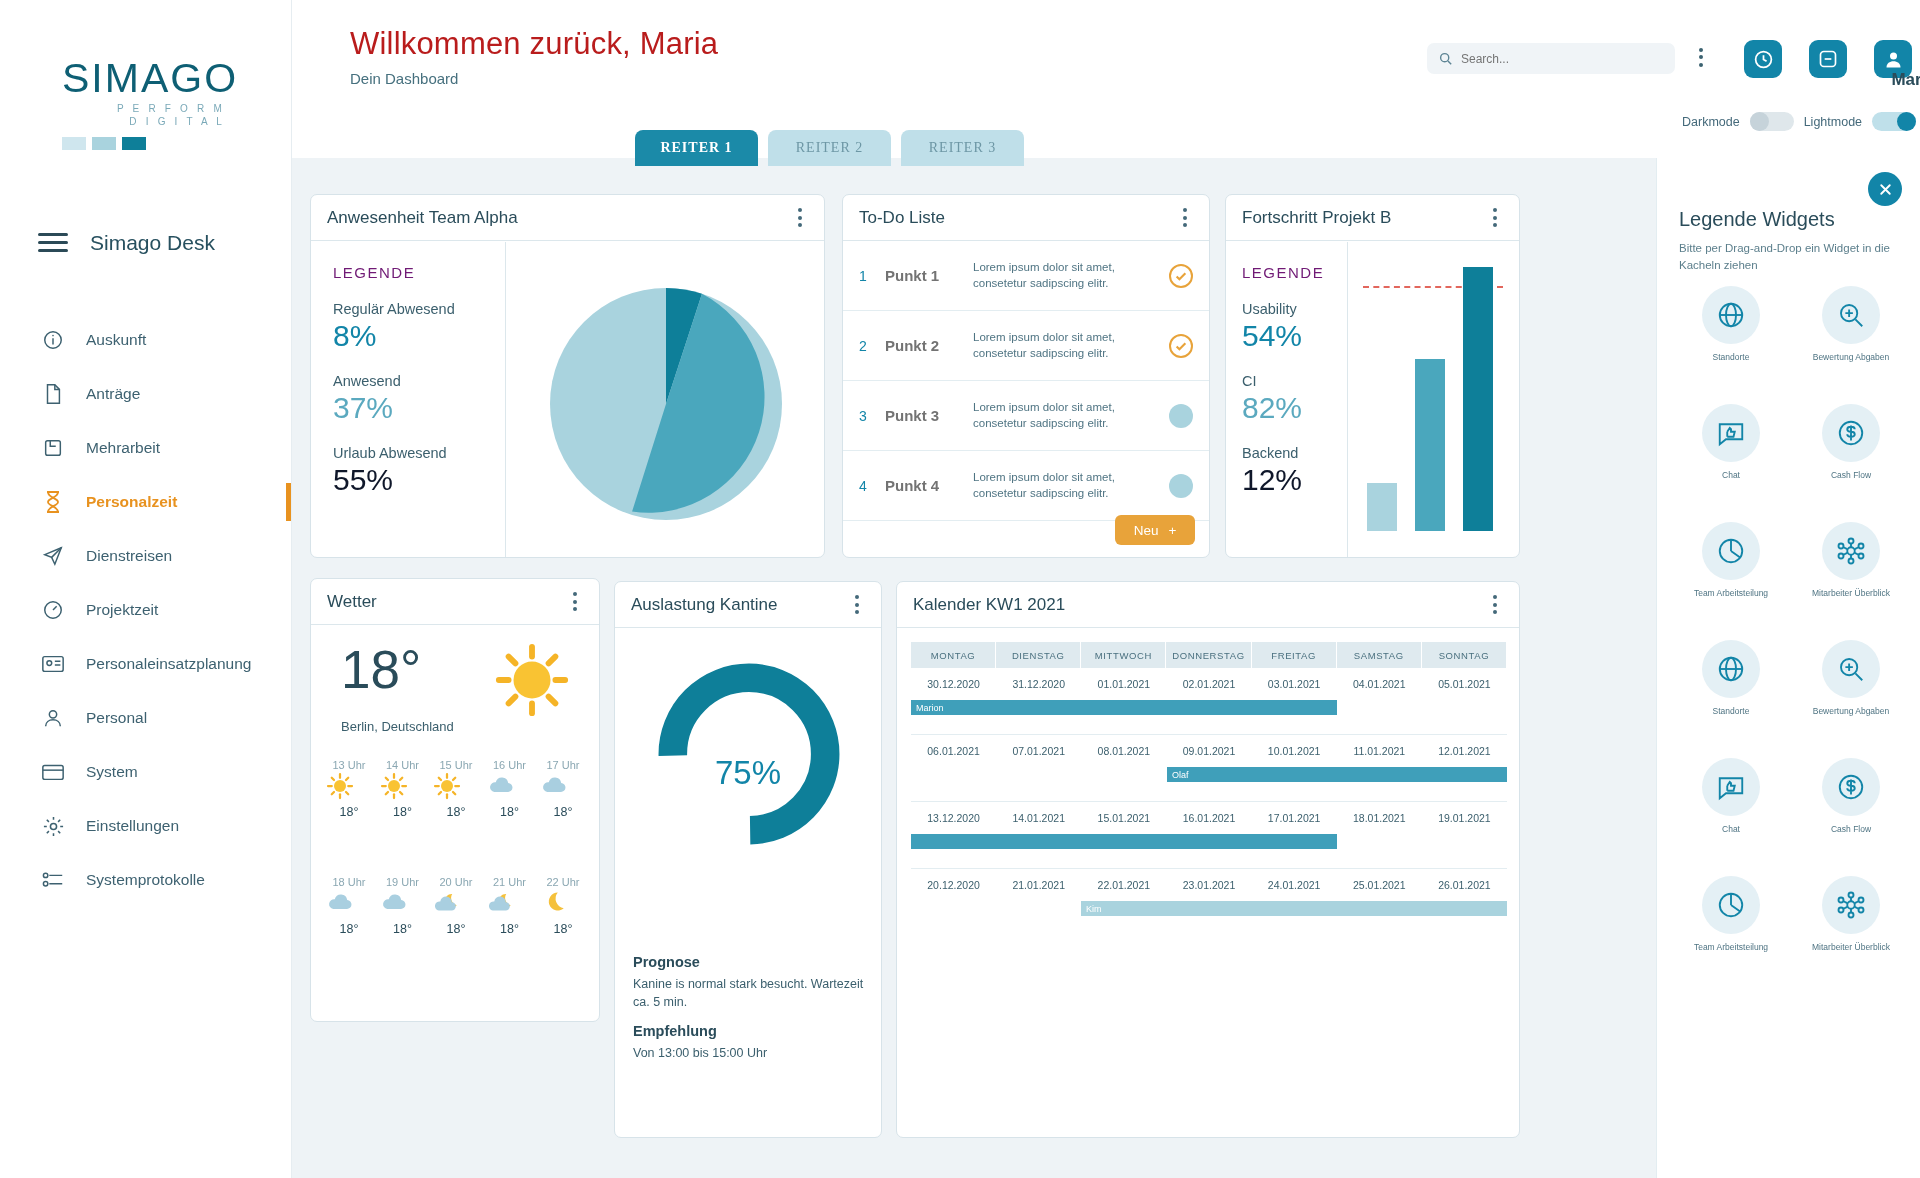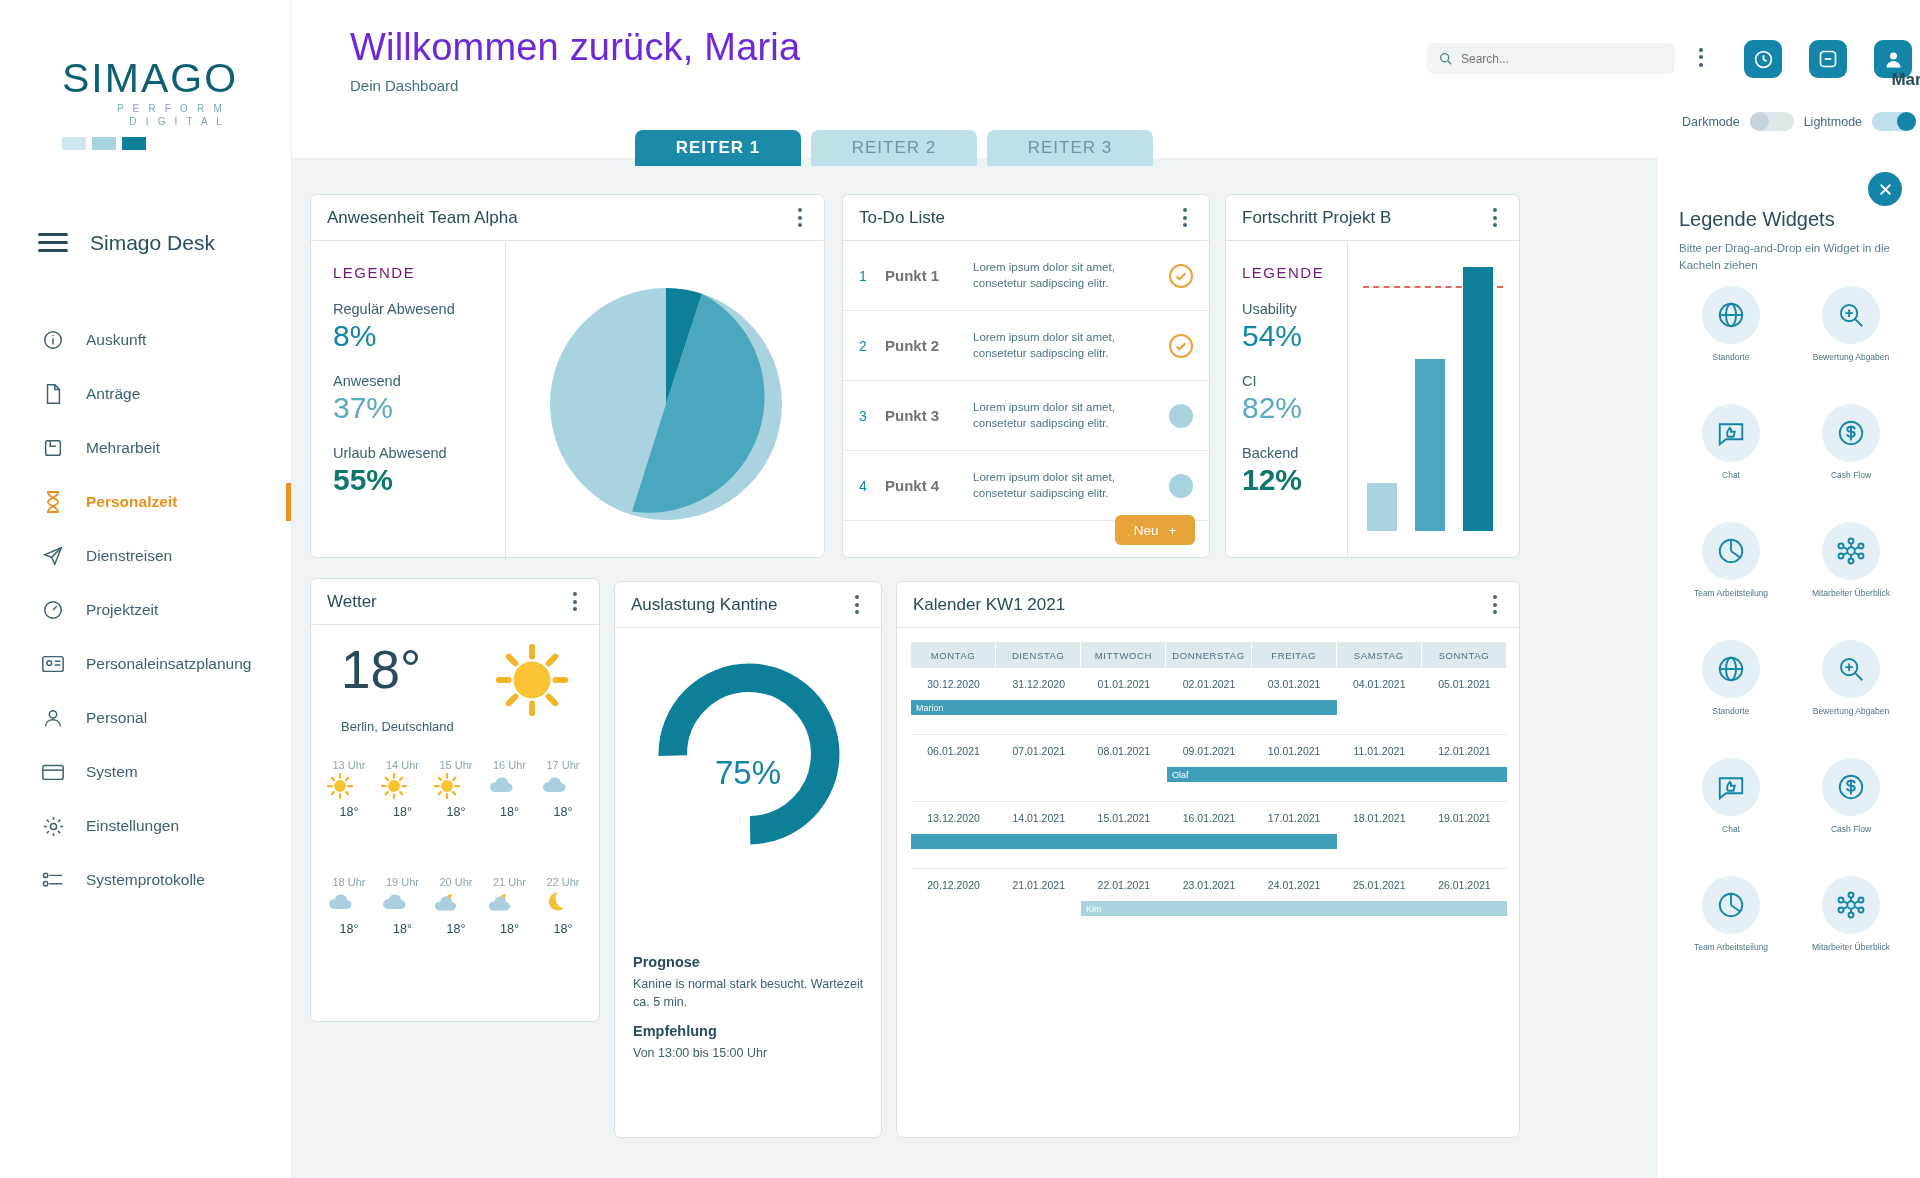--- a/index.html
+++ b/index.html
@@ -56,21 +56,21 @@
     position: absolute; right: 0; top: 8px; width: 5px; height: 38px;
     background: #e8921f;
   }
   svg { display: block; }
 
   
   .main { flex: 1; position: relative; background: #ffffff; }
 
   .topbar { position: relative; height: 150px; }
   .welcome { position: absolute; left: 58px; top: 26px; }
-  .welcome h1 { font-size: 38px; font-weight: 400; color: #6d28d9; letter-spacing: .2px; }
+  .welcome h1 { font-size: 31px; font-weight: 400; color: #b91c1c; letter-spacing: .2px; }
   .welcome p { font-size: 15px; color: #46707e; margin-top: 8px; }
 
   .searchbox {
     position: absolute; left: 1135px; top: 43px; width: 248px; height: 31px;
     background: #f0f4f7; border-radius: 7px; display: flex; align-items: center;
     gap: 9px; padding: 0 12px;
   }
   .searchbox input {
     border: 0; background: transparent; outline: none; font-size: 12px;
     color: #6c8794; width: 190px; font-family: "Liberation Sans", sans-serif;
@@ -95,23 +95,23 @@
   .mode-row { position: absolute; left: 1390px; top: 112px; display: flex; align-items: center; gap: 10px; }
   .mode-row .lbl { font-size: 12.5px; color: #44697a; }
   .toggle { width: 44px; height: 19px; border-radius: 12px; background: #dfe7eb; position: relative; }
   .toggle .knob { position: absolute; width: 19px; height: 19px; border-radius: 50%; background: #c6d3da; top: 0; left: 0; }
   .toggle.on { background: #bfe0ea; }
   .toggle.on .knob { background: #1285a8; left: 25px; }
 
   
   .tabs { position: absolute; left: 343px; top: 130px; display: flex; gap: 10px; z-index: 3; }
   .tab {
-    width: 166px; height: 36px; border-radius: 8px 8px 0 0;
+    width: 123px; height: 36px; border-radius: 8px 8px 0 0;
     display: flex; align-items: center; justify-content: center;
-    font-size: 17px; letter-spacing: 1px; color: #ffffff; background: #4aa7c0;
+    font-size: 14px; letter-spacing: 1px; color: #ffffff; background: #4aa7c0; font-family: Liberation Serif, serif;
   }
   .tab.active { background: #1b8aa8; font-weight: 700; color: #ffffff; }
   .tab.inactive { background: #bfdfe9; color: #6d97a5; }
 
   
   .board {
     position: absolute; left: 292px; top: 158px; width: 1628px; height: 1020px;
     background: #eef3f6;
   }
 
@@ -128,21 +128,21 @@
   .kebab i { width: 4px; height: 4px; border-radius: 50%; background: #44697a; display: block; }
 
   
   .c-att { left: 18px; top: 36px; width: 515px; height: 364px; }
   .legend-box { position: absolute; left: 0; top: 47px; width: 195px; height: 316px; border-right: 1px solid #dce7ec; padding: 22px 0 0 22px; }
   .legend-title { font-size: 15px; letter-spacing: 1.5px; color: #701a75; }
   .lg-label { font-size: 14.5px; color: #3b5f6d; margin-top: 20px; }
   .lg-val { font-size: 30px; margin-top: 2px; }
   .t-dark { color: #1285a8; }
   .t-mid { color: #5ba9bf; }
-  .t-light { color: #0f766e; font-weight: bold; }
+  .t-light { color: #0f172a; }
 
   
   .c-todo { left: 550px; top: 36px; width: 368px; height: 364px; }
   .todo-row { display: flex; align-items: center; height: 70px; border-bottom: 1px solid #e3edf1; padding: 0 16px; gap: 14px; }
   .todo-num { font-size: 14px; color: #1285a8; width: 12px; }
   .todo-name { font-size: 15px; color: #737373; font-weight: 700; width: 74px; }
   .todo-text { font-size: 11.5px; color: #4f7483; line-height: 1.35; flex: 1; }
   .chk { width: 24px; height: 24px; border-radius: 50%; background: #a9d3de; display:flex;align-items:center;justify-content:center; }
   .chk.done { background: #fff; border: 2px solid #e8a33a; }
   .btn-new {

